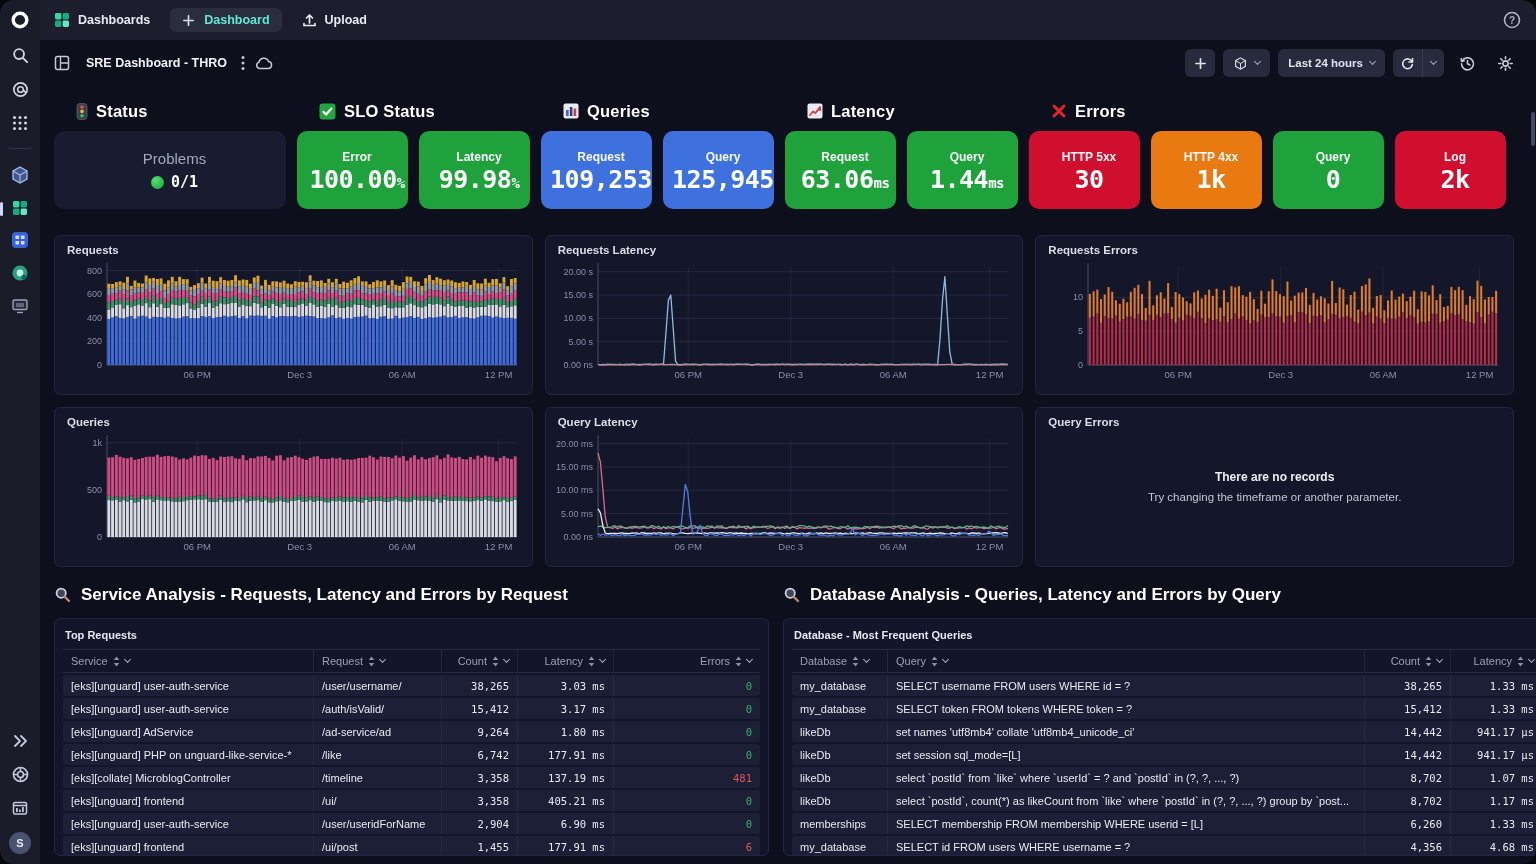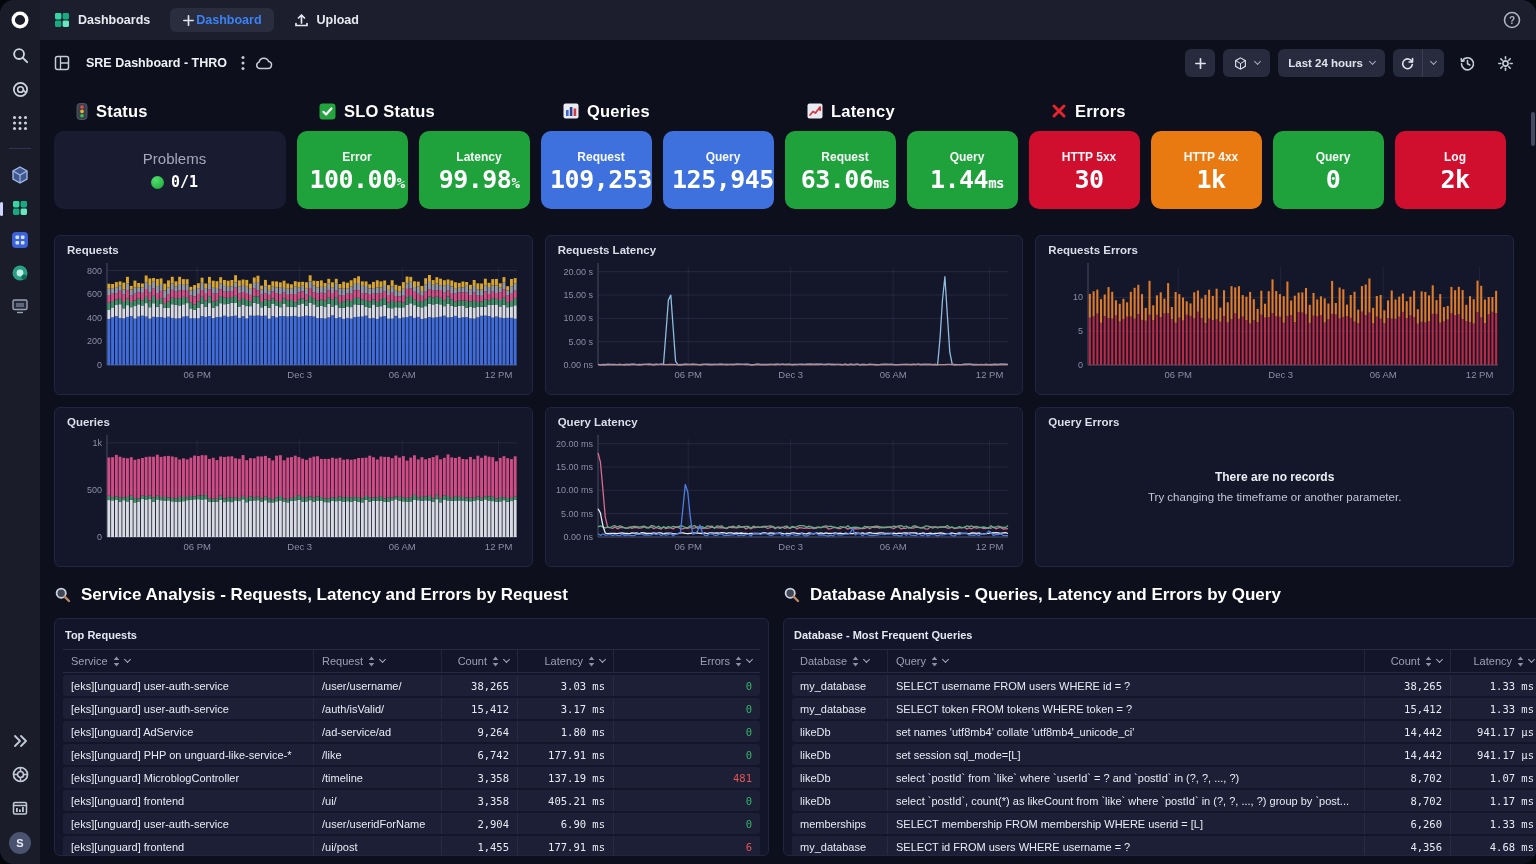--- a/index.html
+++ b/index.html
@@ -10,21 +10,21 @@
   .sidebar{width:40px;background:#1a1c2a;display:flex;flex-direction:column;align-items:center;justify-content:space-between;padding:9px 0 10px;flex-shrink:0;}
   .side-top,.side-bottom{display:flex;flex-direction:column;align-items:center;gap:15px;width:100%;}
   .sicon{display:inline-flex;align-items:center;justify-content:center;cursor:pointer;position:relative;}
   .side-div{width:22px;height:1px;background:#30334a;margin:1px 0;}
   .sicon.active::before{content:"";position:absolute;left:-12px;top:2px;width:3px;height:14px;background:#cfd6ff;border-radius:2px;}
   .avatar{width:22px;height:22px;border-radius:50%;background:#49536f;color:#e7eaf3;font-size:11px;font-weight:700;display:flex;align-items:center;justify-content:center;cursor:pointer;}
   
   .main{flex:1;display:flex;flex-direction:column;overflow:hidden;position:relative;background:#0e0f1c;}
   .topnav{height:40px;background:#1c1e2d;display:flex;align-items:center;gap:20px;padding:0 14px;flex-shrink:0;}
   .nav-item{display:flex;align-items:center;gap:8px;color:#e8eaf2;font-size:12.5px;font-weight:700;cursor:pointer;}
-  .nav-tab{display:flex;align-items:center;gap:1px;background:#2a2d3e;border-radius:6px;padding:5px 12px;color:#3b82f6;font-size:12.5px;font-weight:700;cursor:pointer;}
+  .nav-tab{display:flex;align-items:center;gap:9px;background:#2a2d3e;border-radius:6px;padding:5px 12px;color:#5eead4;font-size:12.5px;font-weight:700;cursor:pointer;}
   .topnav .help{margin-left:auto;}
   
   .dashhead{height:46px;display:flex;align-items:center;padding:0 16px 0 14px;gap:10px;flex-shrink:0;}
   .dh-title{color:#f0f1f7;font-size:12.5px;font-weight:700;margin:0 4px 0 6px;}
   .dh-right{margin-left:auto;display:flex;align-items:center;gap:8px;}
   .btn{height:28px;background:#282b3d;border:none;border-radius:6px;color:#dfe2ec;display:inline-flex;align-items:center;gap:7px;padding:0 10px;font-size:11.5px;font-weight:700;font-family:"Liberation Sans",sans-serif;cursor:pointer;}
   .btn.sq{width:30px;justify-content:center;padding:0;}
   .split{display:flex;}
   .split .btn:first-child{border-radius:6px 0 0 6px;border-right:1px solid #3a3e52;}
   .split .btn:last-child{border-radius:0 6px 6px 0;padding:0 8px;}
@@ -1847,21 +1847,21 @@
                 <div class="td num err-green">0</div>
               </div>
               <div class="tr svc-grid">
                 <div class="td">[eks][unguard] PHP on unguard-like-service-*</div>
                 <div class="td">/like</div>
                 <div class="td num">6,742</div>
                 <div class="td num">177.91 ms</div>
                 <div class="td num err-green">0</div>
               </div>
               <div class="tr svc-grid">
-                <div class="td">[eks][unguard] MicroblogController</div>
+                <div class="td">[eks][collate] MicroblogController</div>
                 <div class="td">/timeline</div>
                 <div class="td num">3,358</div>
                 <div class="td num">137.19 ms</div>
                 <div class="td num err-red">481</div>
               </div>
               <div class="tr svc-grid">
                 <div class="td">[eks][unguard] frontend</div>
                 <div class="td">/ui/</div>
                 <div class="td num">3,358</div>
                 <div class="td num">405.21 ms</div>

